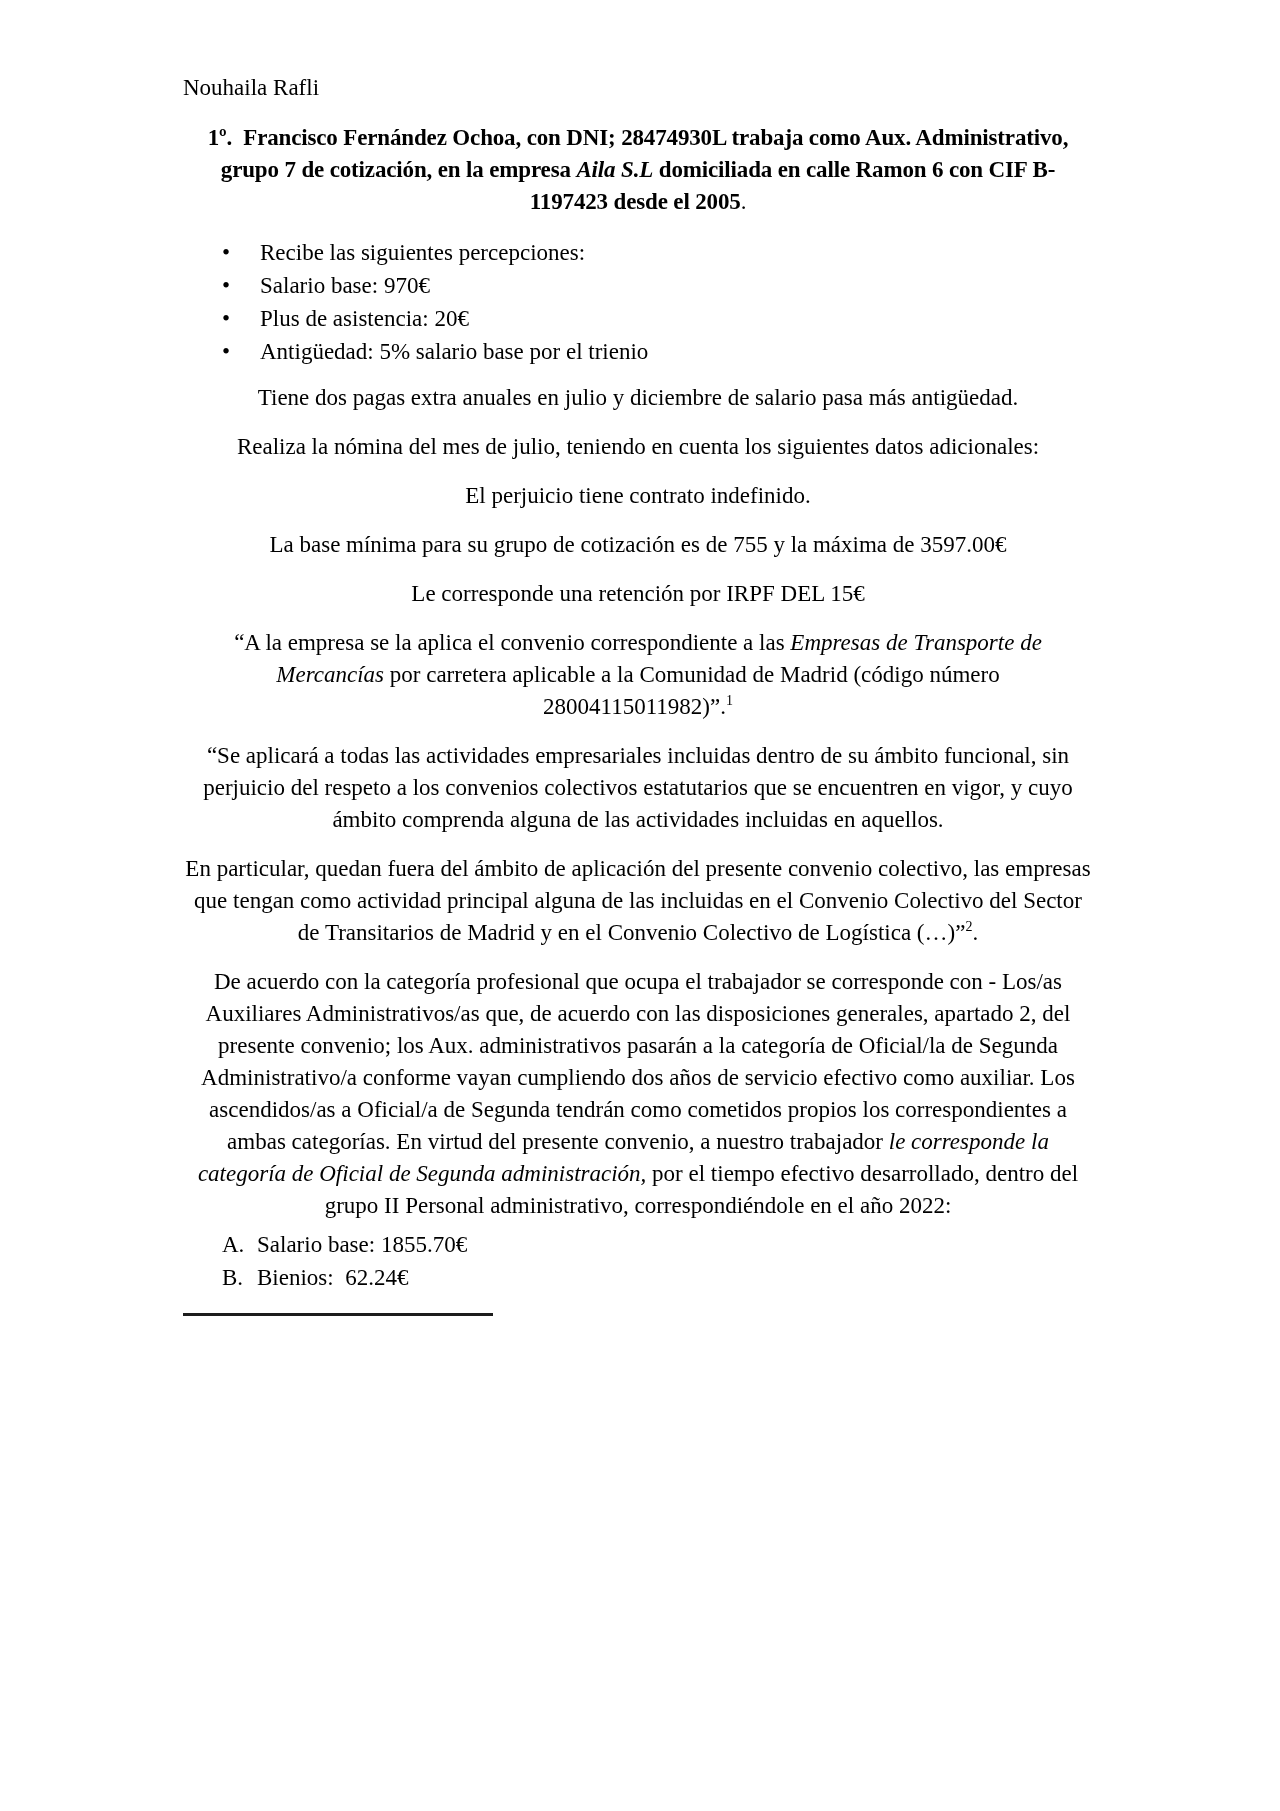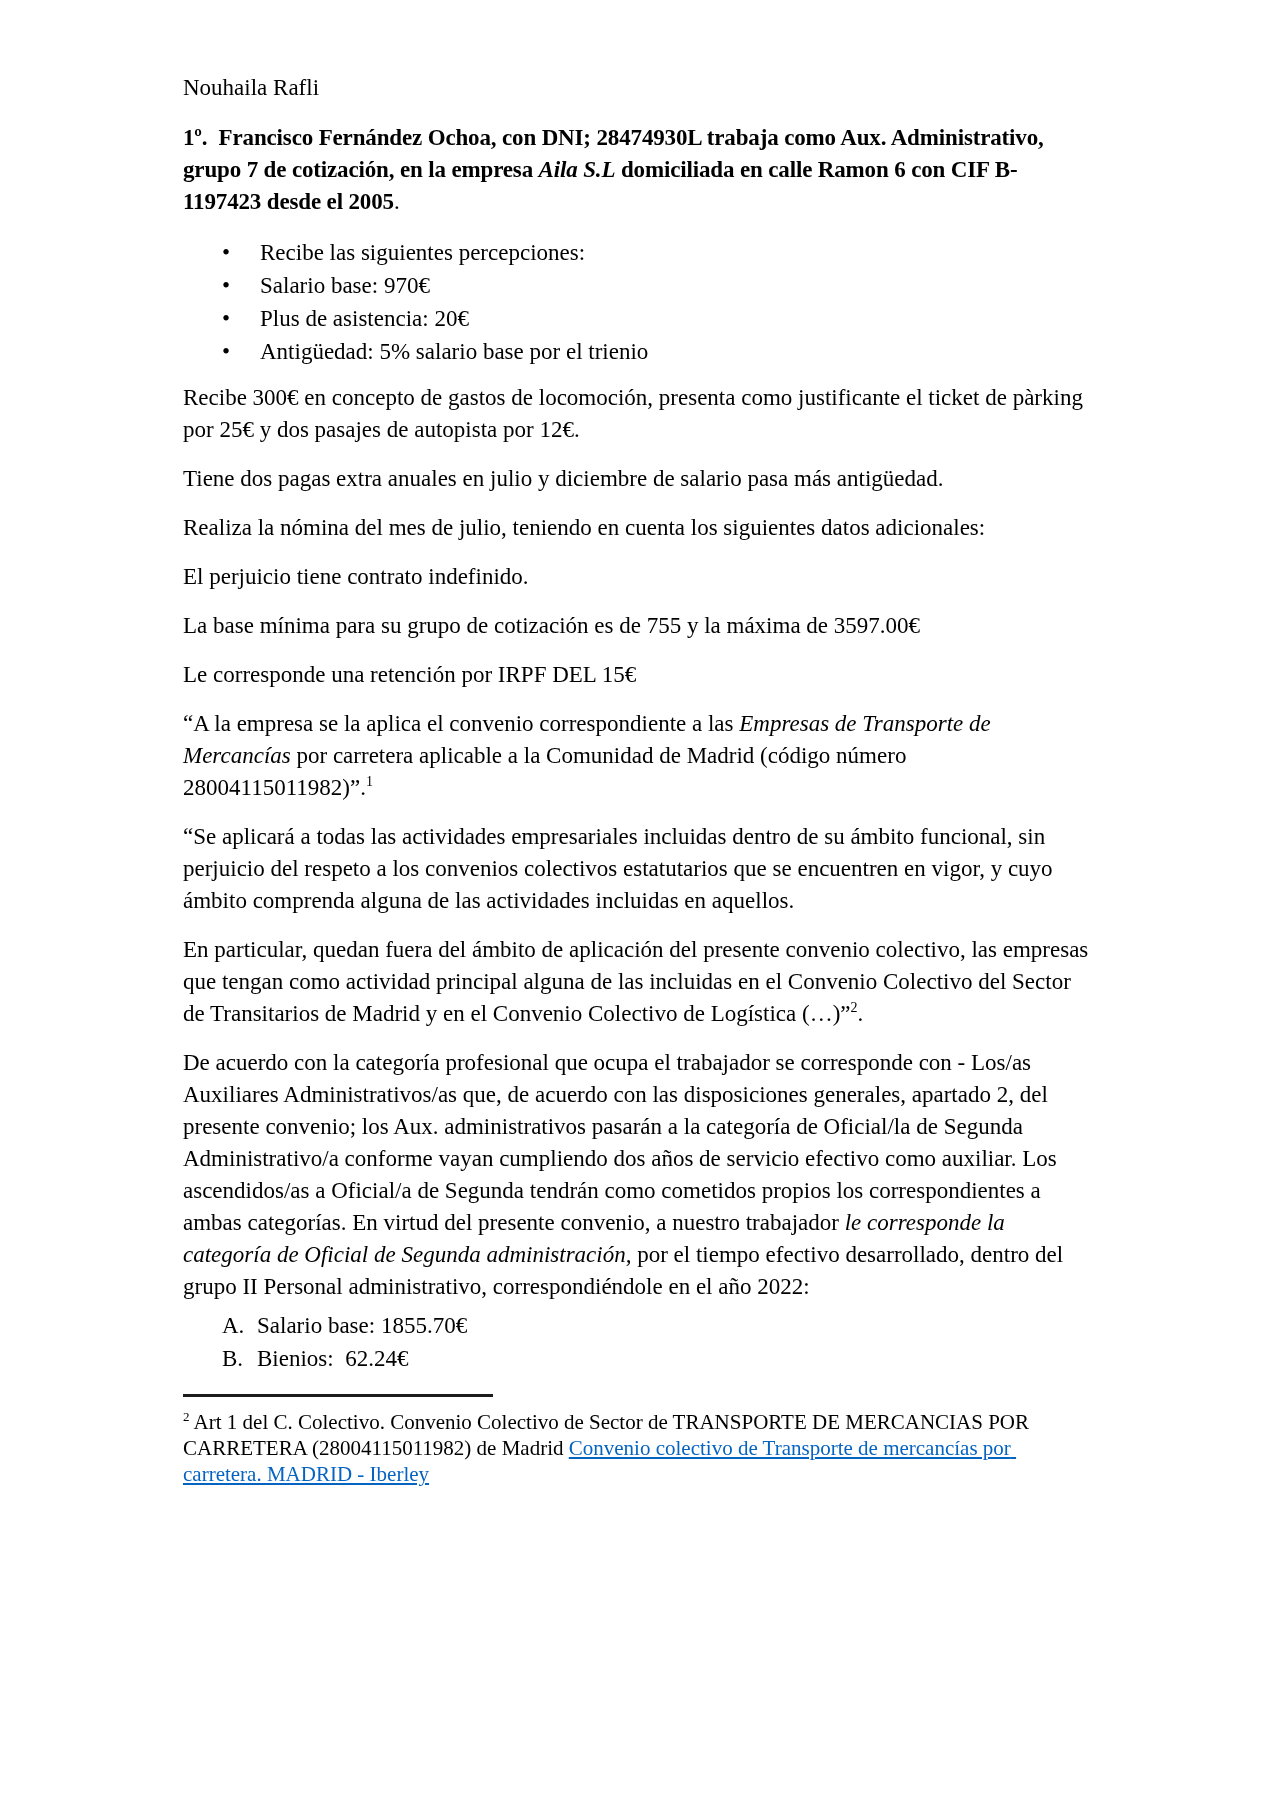--- a/index.html
+++ b/index.html
@@ -10,21 +10,21 @@
     height: 1811px;
     background: #ffffff;
     color: #000000;
     font-family: "Liberation Serif", "DejaVu Serif", serif;
     font-size: 23px;
     padding: 74px 187px 8px 183px;
     overflow: hidden;
   }
   .hdr { margin: 0 0 20px 0; }
   .hdr p { margin: 0; line-height: 28px; white-space: pre-wrap; }
-  .p { margin: 0 0 17px 0; line-height: 32px; white-space: pre-wrap; }
+  .p { margin: 0 0 17px 0; line-height: 32px; white-space: pre-wrap; text-align: center; }
   .p-statement { font-weight: bold; letter-spacing: -0.15px; margin-bottom: 18px; }
   .rg { font-weight: normal; }
   .it { font-style: italic; }
   sup.fnref { font-size: 14px; line-height: 0; }
   .blist { list-style: none; margin: 0 0 14px 0; padding: 0; }
   .blist li { display: flex; line-height: 33px; padding-left: 39px; }
   .blist .marker { flex: none; width: 38px; }
   .alist { list-style: none; margin: 0 0 0 0; padding: 0; }
   .alist li { display: flex; line-height: 33px; padding-left: 39px; }
   .alist .marker { flex: none; width: 35px; }
@@ -57,21 +57,20 @@
     <li>
         <span class="marker">•</span>
         <span class="li-text">Plus de asistencia: 20€</span>
       </li>
     <li>
         <span class="marker">•</span>
         <span class="li-text">Antigüedad: 5% salario base por el trienio</span>
       </li>
   </ul>
 
-  <p class="p">Recibe 300€ en concepto de gastos de locomoción, presenta como justificante el ticket de pàrking por 25€ y dos pasajes de autopista por 12€.</p>
   <p class="p">Tiene dos pagas extra anuales en julio y diciembre de salario pasa más antigüedad.</p>
   <p class="p">Realiza la nómina del mes de julio, teniendo en cuenta los siguientes datos adicionales:</p>
   <p class="p">El perjuicio tiene contrato indefinido.</p>
   <p class="p">La base mínima para su grupo de cotización es de 755 y la máxima de 3597.00€</p>
   <p class="p">Le corresponde una retención por IRPF DEL 15€</p>
 
   <p class="p"><span>“A la empresa se la aplica el convenio correspondiente a las </span><span class="it">Empresas de Transporte de Mercancías</span><span> por carretera aplicable a la Comunidad de Madrid (código número 28004115011982)”.</span><sup class="fnref">1</sup></p>
 
   <p class="p">“Se aplicará a todas las actividades empresariales incluidas dentro de su ámbito funcional, sin perjuicio del respeto a los convenios colectivos estatutarios que se encuentren en vigor, y cuyo ámbito comprenda alguna de las actividades incluidas en aquellos.</p>
 
@@ -86,16 +85,15 @@
       </li>
     <li>
         <span class="marker">B.</span>
         <span class="li-text">Bienios:  62.24€</span>
       </li>
   </ul>
 
   <hr class="fnsep">
 
   <div>
-    <p class="fn"><sup>2</sup><span> Art 1 del C. Colectivo. Convenio Colectivo de Sector de TRANSPORTE DE MERCANCIAS POR CARRETERA (28004115011982) de Madrid </span><a class="fnlink">Convenio colectivo de Transporte de mercancías por carretera. MADRID - Iberley</a></p>
   </div>
 
 </div>
 
 </body></html>

